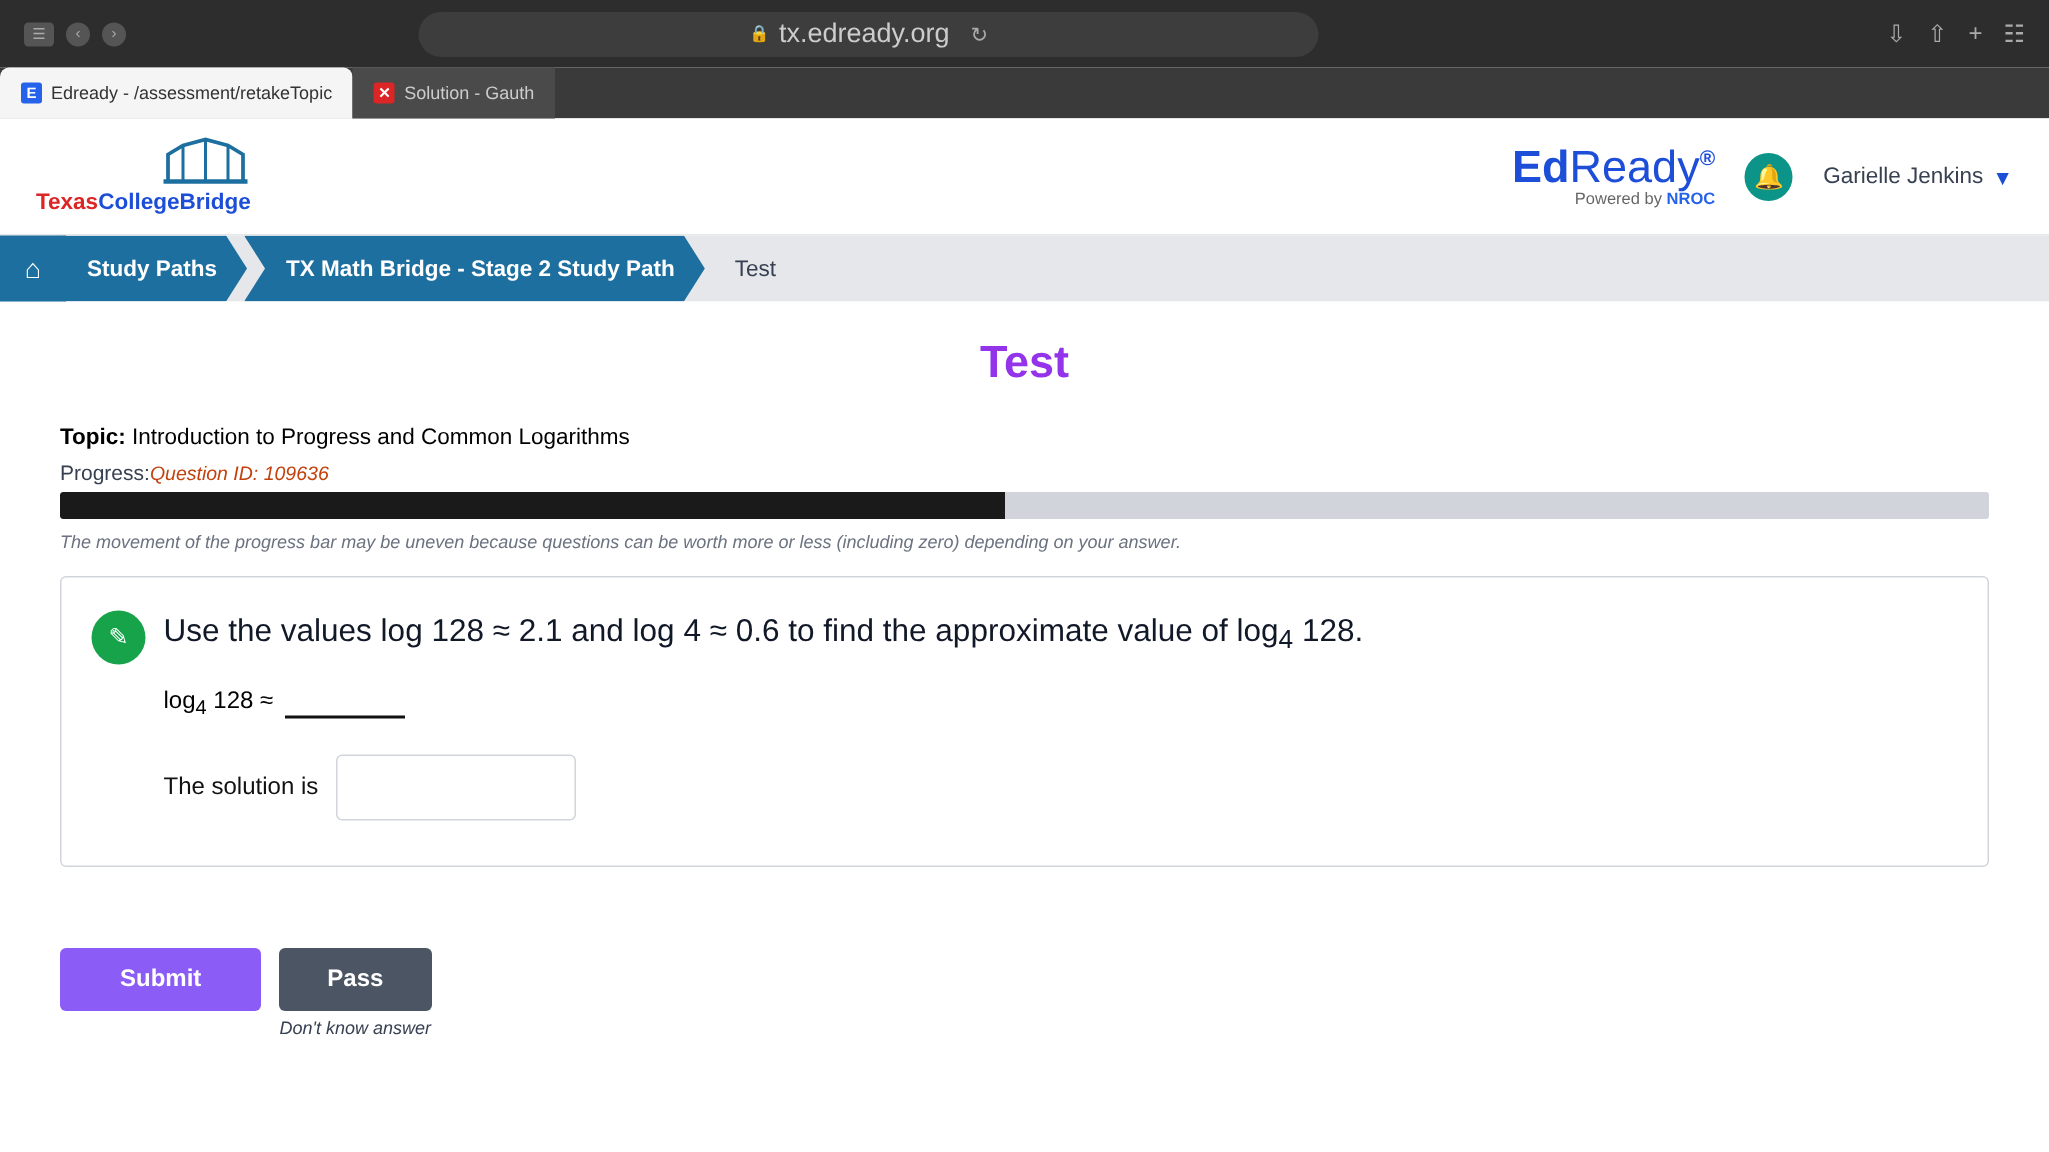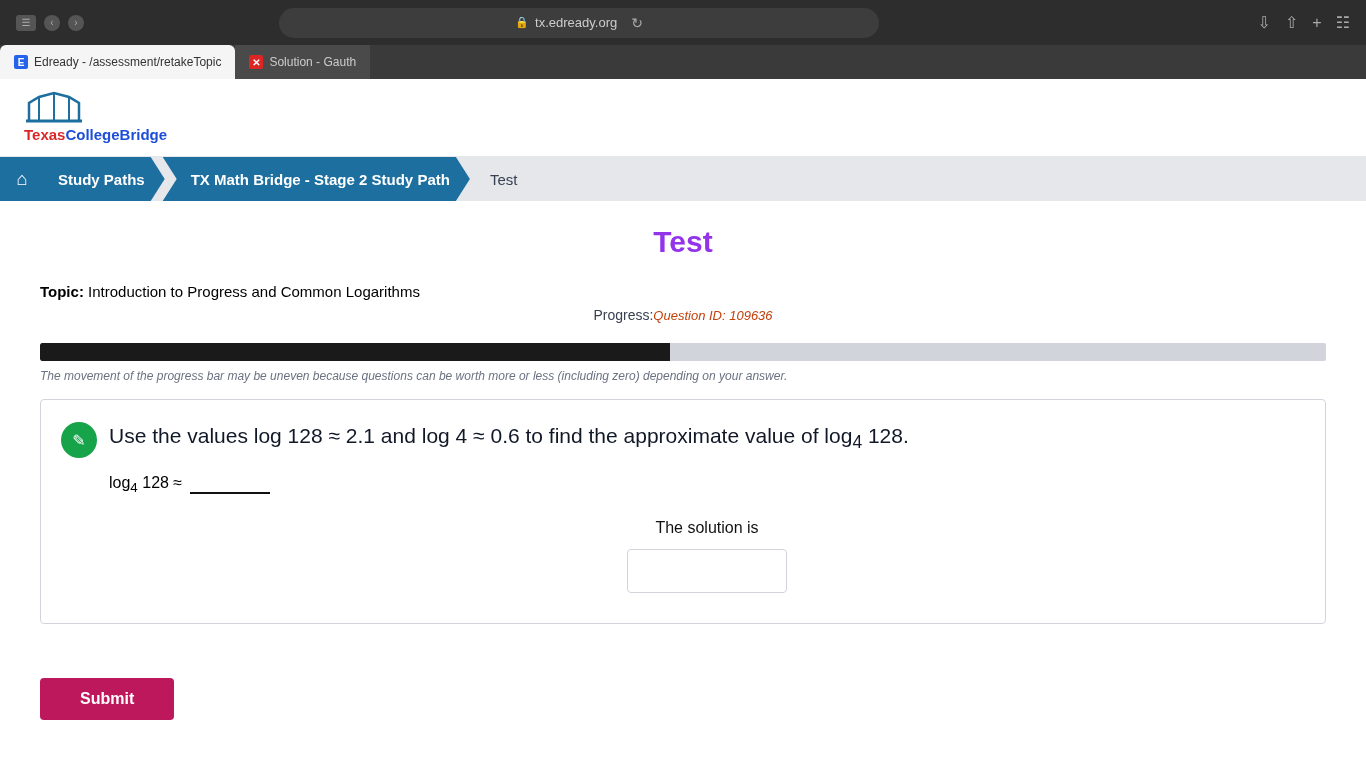--- a/index.html
+++ b/index.html
@@ -44,21 +44,21 @@
       border-radius: 20px;
       height: 30px;
       display: flex;
       align-items: center;
       justify-content: center;
       gap: 6px;
       padding: 0 12px;
     }
     .browser-address-text {
       color: #ccc;
-      font-size: 13px;
+      font-size: 18px;
     }
     .lock-icon { color: #aaa; font-size: 11px; }
     .browser-right-icons {
       display: flex;
       align-items: center;
       gap: 14px;
       margin-left: auto;
     }
     .browser-right-icons span {
       color: #aaa;
@@ -125,21 +125,21 @@
       display: flex;
       align-items: center;
       justify-content: space-between;
       padding: 12px 24px;
       background: white;
       border-bottom: 1px solid #e5e7eb;
     }
     .logo-area {
       display: flex;
       flex-direction: column;
-      align-items: flex-start;
+      align-items: flex-end;
     }
     .logo-texas { color: #dc2626; }
     .logo-college { color: #1d4ed8; }
     .logo-bridge-word { color: #1d4ed8; }
 
     .header-right {
       display: flex;
       align-items: center;
       gap: 20px;
     }
@@ -234,24 +234,24 @@
       margin-bottom: 24px;
     }
 
     .topic-label {
       font-size: 15px;
       margin-bottom: 10px;
     }
     .topic-label strong { font-weight: 700; }
 
     .progress-section {
-      margin-bottom: 20px;
-      display: flex;
-      align-items: center;
-      justify-content: center;
+      margin-bottom: 5px;
+      display: flex;
+      align-items: center;
+      justify-content: flex-start;
     }
     .progress-label {
       font-size: 14px;
       color: #374151;
     }
     .question-id {
       font-size: 13px;
       color: #c2410c;
       font-style: italic;
     }
@@ -319,21 +319,20 @@
       width: 80px;
       border-bottom: 2px solid #111;
     }
 
     .solution-row {
       display: flex;
       align-items: center;
       gap: 12px;
       padding-left: 48px;
       margin-top: 8px;
-      flex-direction: column;
     }
     .solution-label {
       font-size: 16px;
       color: #111;
     }
     .solution-input {
       width: 160px;
       height: 44px;
       border: 1px solid #d1d5db;
       border-radius: 4px;
@@ -348,21 +347,21 @@
       justify-content: space-between;
       padding: 30px 40px 20px 40px;
       background: white;
     }
     .footer-left {
       display: flex;
       align-items: flex-start;
       gap: 12px;
     }
     .submit-btn {
-      background: #be185d;
+      background: #8b5cf6;
       color: white;
       border: none;
       border-radius: 4px;
       padding: 12px 40px;
       font-size: 16px;
       font-weight: 600;
       cursor: pointer;
     }
     .pass-area {
       display: flex;
@@ -443,20 +442,35 @@
         <line x1="15" y1="6" x2="15" y2="30" stroke="#1d6fa0" stroke-width="2"></line>
         <line x1="30" y1="2" x2="30" y2="30" stroke="#1d6fa0" stroke-width="2"></line>
         <line x1="45" y1="6" x2="45" y2="30" stroke="#1d6fa0" stroke-width="2"></line>
         <line x1="2" y1="30" x2="58" y2="30" stroke="#1d6fa0" stroke-width="3"></line>
       </svg>
       <div style="font-size:15px;font-weight:bold;line-height:1.2;">
         <span class="logo-texas">Texas</span><span class="logo-college">College</span><span class="logo-bridge-word">Bridge</span>
       </div>
     </div>
 
+    <div class="header-right">
+      <div class="edready-brand">
+        <div style="font-size:30px;font-weight:900;color:#1d4ed8;line-height:1;">
+          <span style="font-weight:900;">Ed</span><span style="font-weight:400;">Ready</span><sup style="font-size:14px;">®</sup>
+        </div>
+        <div class="powered-by">
+          <span>Powered by</span> <span class="nroc-text">NROC</span>
+        </div>
+      </div>
+      <div class="bell-icon">🔔</div>
+      <div class="user-menu">
+        <span class="user-name">Garielle Jenkins</span>
+        <span class="chevron-down">▼</span>
+      </div>
+    </div>
   </div>
 
   <div class="breadcrumb-bar">
     <div class="breadcrumb-home">
       <span>⌂</span>
     </div>
     <div class="breadcrumb-item breadcrumb-item:first-of-type" style="clip-path: polygon(0 0, calc(100% - 14px) 0, 100% 50%, calc(100% - 14px) 100%, 0 100%); padding-left:16px;">
       <span>Study Paths</span>
     </div>
     <div class="breadcrumb-item">
@@ -504,16 +518,20 @@
       <div class="solution-row">
         <span class="solution-label">The solution is</span>
         <input type="text" class="solution-input" style="">
       </div>
     </div>
   </div>
 
   <div class="footer-actions">
     <div class="footer-left">
       <button class="submit-btn">Submit</button>
+      <div class="pass-area">
+        <button class="pass-btn">Pass</button>
+        <span class="dont-know">Don't know answer</span>
+      </div>
     </div>
   </div>
 
 </div>
 
 </body></html>

